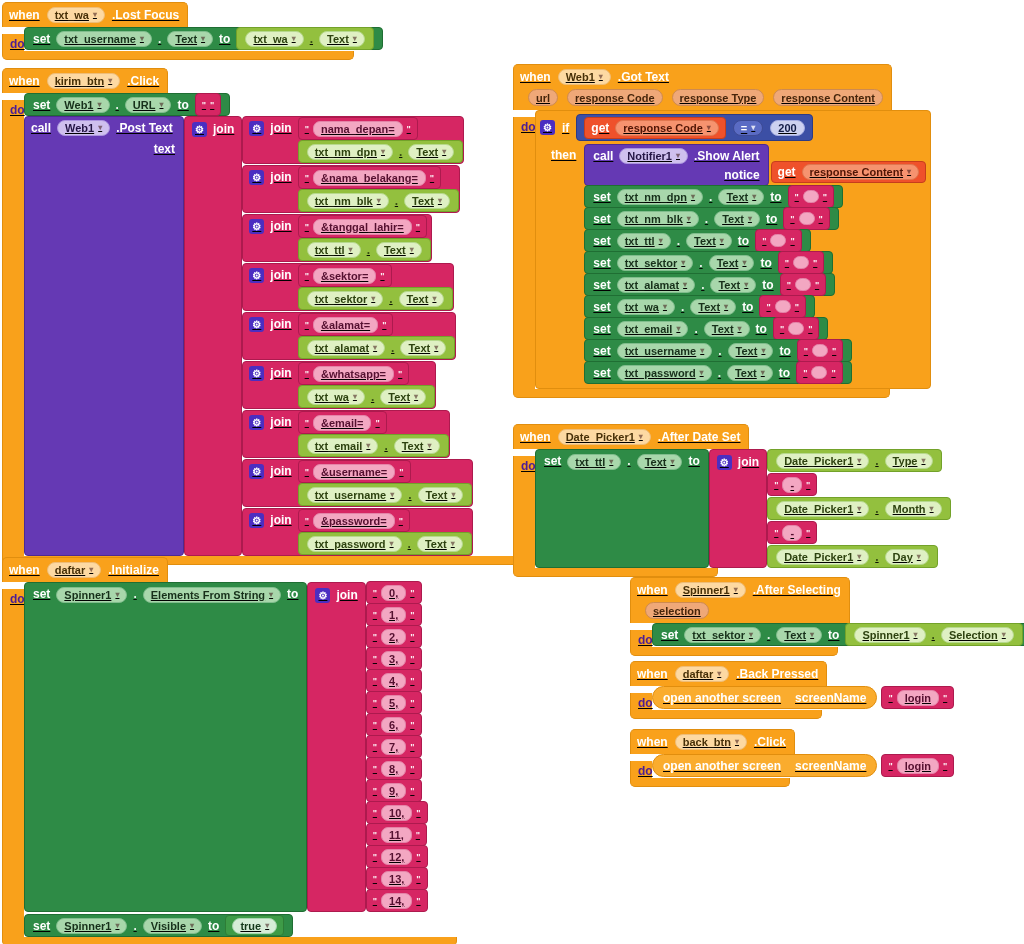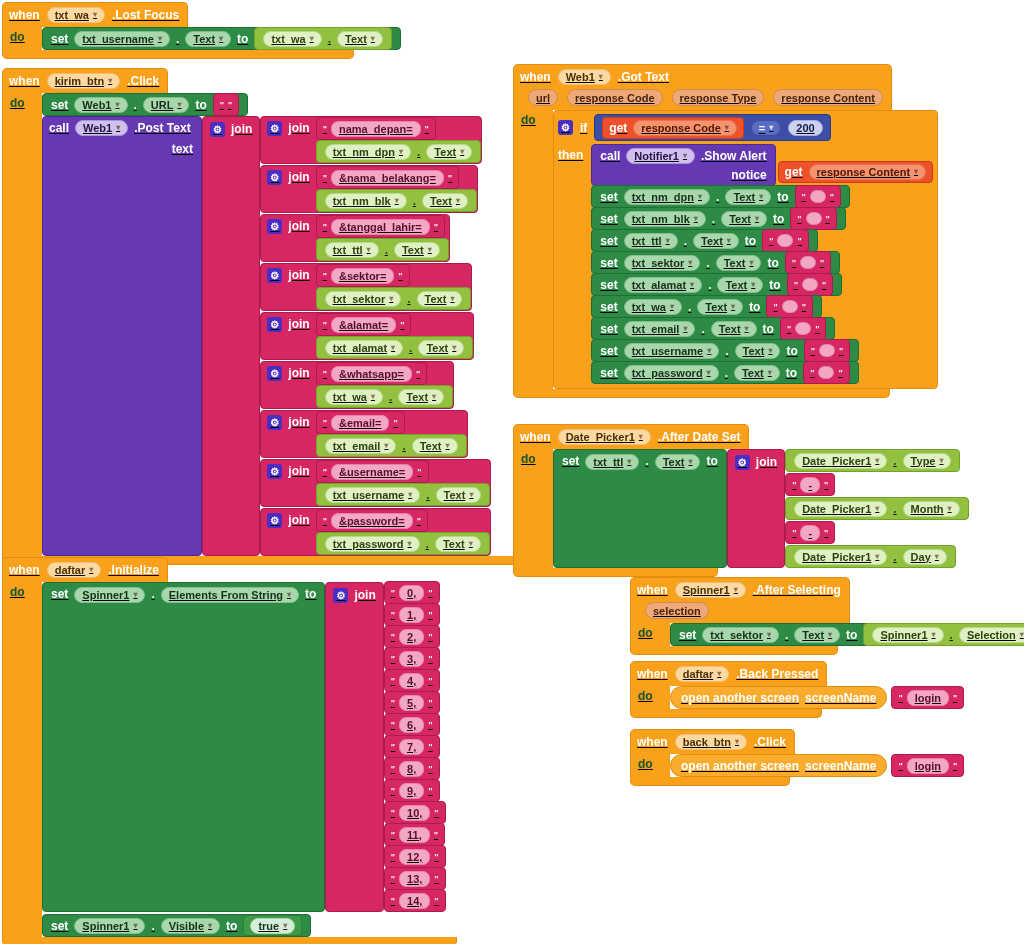--- a/index.html
+++ b/index.html
@@ -18,22 +18,22 @@
   html,body{width:1024px; height:944px; background:#fff; overflow:hidden;
     font-family:"Liberation Sans", sans-serif; font-size:12px; font-weight:700;}
   .canvas{position:relative; width:1024px; height:944px; background:#fff;}
 
   .event{position:absolute; display:flex; flex-direction:column; align-items:flex-start;text-decoration:underline;}
   .ev-top{background:var(--gold); border:1px solid var(--gold-br); border-bottom:none;
     border-radius:5px 5px 0 0; padding:2px 8px 2px 6px; display:flex; flex-direction:column; gap:2px;}
   .ev-head{display:flex; align-items:center; gap:7px; color:#fff; height:20px; white-space:nowrap;}
   .ev-params{display:flex; gap:9px; padding:0 0 2px 8px;}
   .ev-body{display:flex; align-items:stretch;}
-  .rail{background:var(--gold); border-left:1px solid var(--gold-br); color:#14532d;
-    width:40px; padding:3px 0 0 7px; flex:none;}
+  .rail{background:var(--gold); border-left:1px solid var(--gold-br); color:#4c1d95;
+    width:22px; padding:3px 0 0 7px; flex:none;margin-top:7px;}
   .stmts{display:flex; flex-direction:column; align-items:flex-start;}
   .ev-foot{background:var(--gold); border:1px solid var(--gold-br); border-top:none;
     border-radius:0 0 5px 5px; height:9px; align-self:stretch;}
 
   .pill{border-radius:9px; padding:0 7px; height:16px; display:inline-flex; align-items:center;
     gap:4px; white-space:nowrap; font-size:11px;}
   .opill{background:var(--gold-pill); border:1px solid var(--gold-pill-br); color:#473008;}
   .parampill{background:var(--param); border:1px solid var(--param-br); color:#46250b; height:17px;}
   .cpill{background:var(--cpill); border:1px solid var(--cpill-br); color:#17301a;}
   .gpill{background:var(--gpill); border:1px solid var(--gpill-br); color:#2d420f;}
@@ -70,36 +70,36 @@
   .slots{display:flex; flex-direction:column; align-items:flex-start;}
   .slots > *{margin:0;}
 
   .call-tall{width:160px; background:var(--purple); border:1px solid var(--purple-br);
     border-radius:4px; color:#fff; display:flex; flex-direction:column; flex:none; padding:3px 6px;}
   .call-head{display:flex; align-items:center; gap:6px; white-space:nowrap;}
   .arg-label{align-self:flex-end; padding:6px 2px 0 0;}
 
   .if-blk{background:var(--gold); border:1px solid var(--gold-br); border-radius:4px; padding:3px 4px 4px 4px;}
   .if-row{display:flex; align-items:center; gap:7px; color:#fff; padding-bottom:3px;}
-  .then-row{display:flex; align-items:flex-start; gap:8px; color:#fff;}
+  .then-row{display:flex; align-items:flex-start; gap:8px; color:#fff;margin-left:11px;}
   .blue-op{background:var(--blue); border:1px solid var(--blue-br); border-radius:4px;
     display:inline-flex; align-items:center; gap:7px; padding:3px 7px; height:27px;}
   .get-b{background:var(--red); border:1px solid var(--red-br); border-radius:4px; color:#fff;
     display:inline-flex; align-items:center; gap:6px; padding:0 6px; height:22px; white-space:nowrap;}
 
   .notif{display:flex; flex-direction:column; padding:3px 8px; background:var(--purple);
     border:1px solid var(--purple-br); border-radius:4px; color:#fff;}
   .notif-arg-row{display:flex; align-items:flex-end; gap:8px; justify-content:flex-end; padding-top:4px;}
   .notif-wrap{display:flex; align-items:flex-end; gap:2px;}
   .set-tall{display:flex; align-items:flex-start; gap:6px; padding:4px 8px;
     background:var(--green); border:1px solid var(--green-br); border-radius:4px; color:#fff; white-space:nowrap;}
   .vcol{display:flex; flex-direction:column; align-items:flex-start; gap:1px;}
   .row{display:flex; align-items:stretch;}
   .open-b{background:#FAAC2E; border:1px solid var(--gold-br); border-radius:12px; color:#fff;
-    display:inline-flex; align-items:center; gap:6px; padding:0 10px; height:23px; white-space:nowrap;}
+    display:inline-flex; align-items:center; gap:14px; padding:0 10px; height:23px; white-space:nowrap;}
 </style>
 </head>
 <body>
 
 <div class="canvas">
 
   <div class="event" style="left:2px; top:2px;">
     <div class="ev-top">
       <div class="ev-head">
         <span>when</span>

